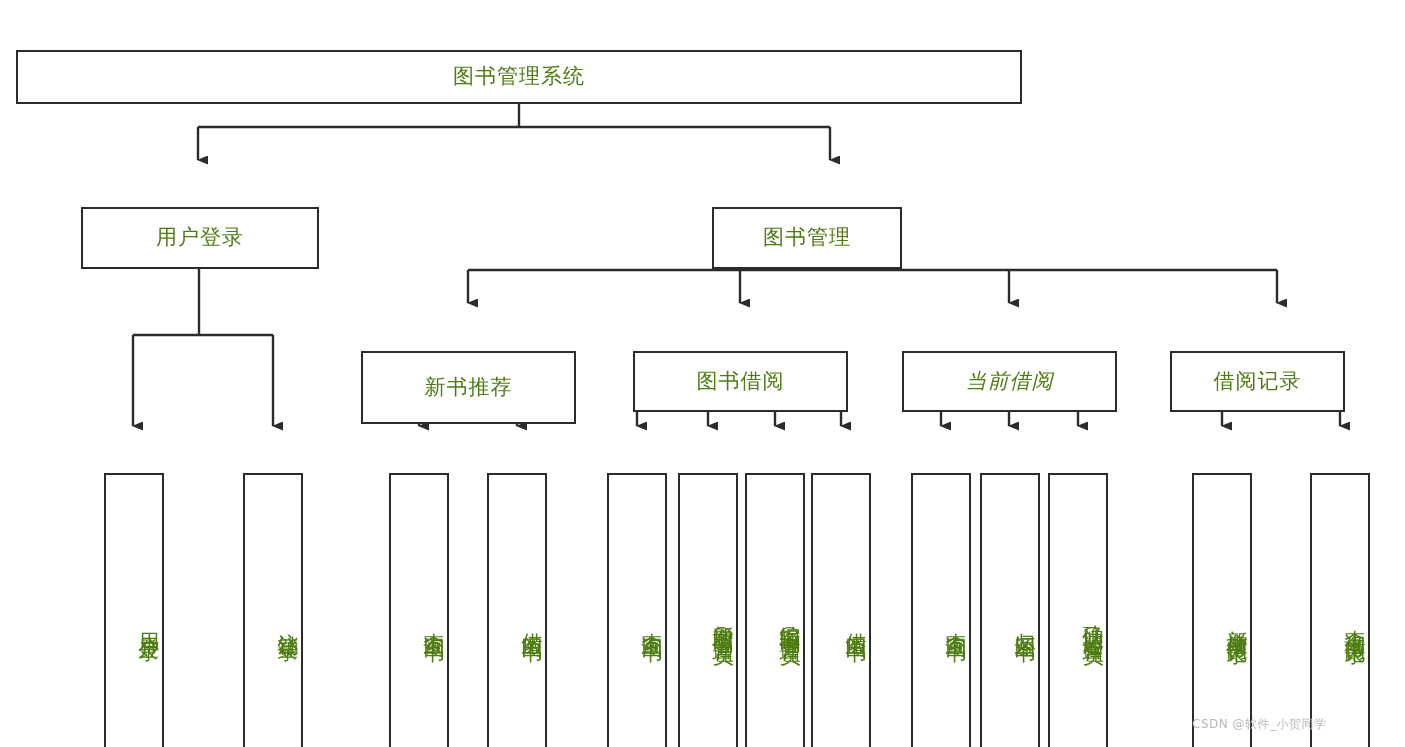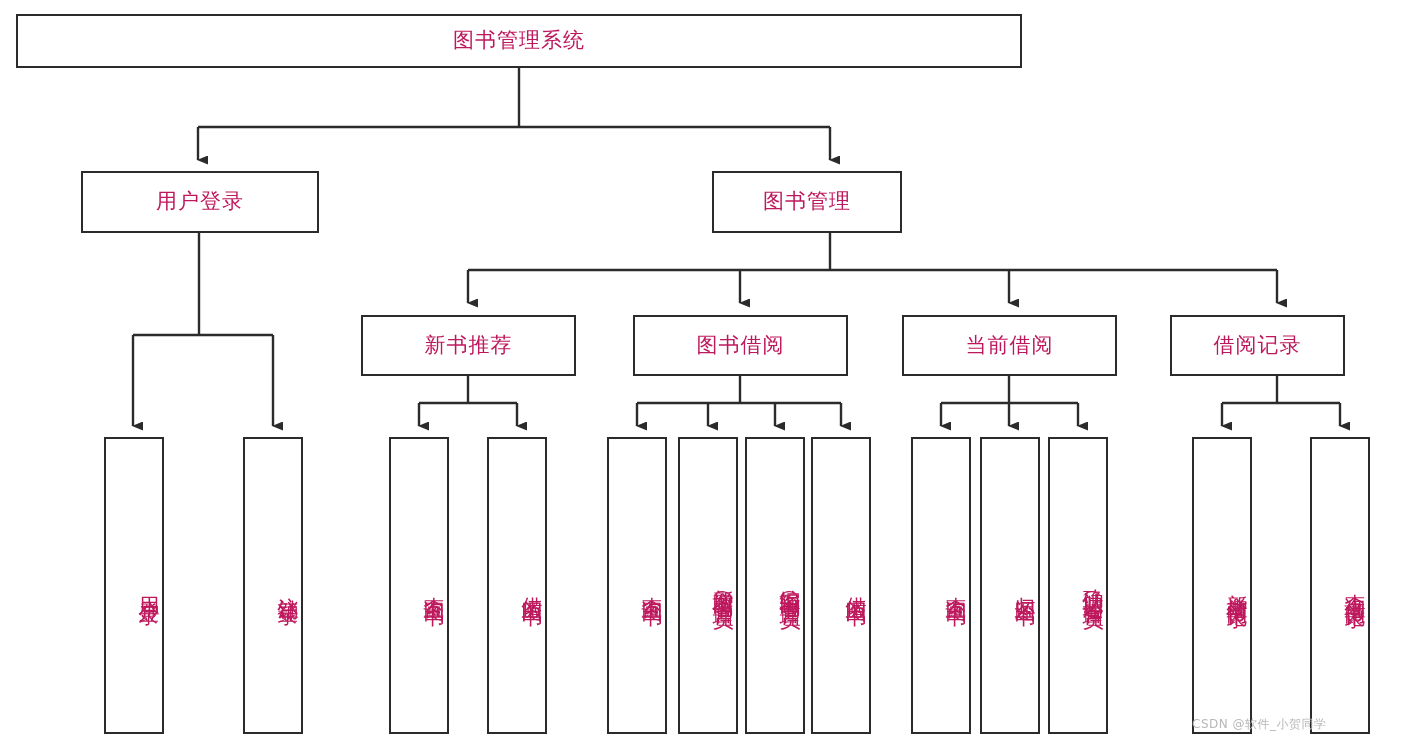--- a/index.html
+++ b/index.html
@@ -24,21 +24,22 @@
     pointer-events: none;
   }
   .node {
     position: absolute;
     box-sizing: border-box;
     border: 2px solid #2b2b2b;
     background: #ffffff;
     display: flex;
     align-items: center;
     justify-content: center;
-    color: #be185d;
+    color: #4d7c0f;
+    margin-top: 36px;
   }
   .node.horiz {
     font-size: 21px;
     letter-spacing: 1px;
     line-height: 1.2;
   }
   .node.vert {
     writing-mode: vertical-rl;
     text-orientation: upright;
     font-size: 21px;
@@ -123,27 +124,27 @@
     <span>图书管理系统</span>
   </div>
 
   <div class="node horiz" style="left:81px; top:171px; width:238px; height:62px;">
     <span>用户登录</span>
   </div>
   <div class="node horiz" style="left:712px; top:171px; width:190px; height:62px;">
     <span>图书管理</span>
   </div>
 
-  <div class="node horiz" style="left:361px; top:315px; width:215px; height:61px;">
+  <div class="node horiz" style="left:361px; top:315px; width:215px; height:73px;">
     <span>新书推荐</span>
   </div>
   <div class="node horiz" style="left:633px; top:315px; width:215px; height:61px;">
     <span>图书借阅</span>
   </div>
-  <div class="node horiz" style="left:902px; top:315px; width:215px; height:61px;">
+  <div class="node horiz" style="left:902px; top:315px; width:215px; height:61px;font-style:italic;">
     <span>当前借阅</span>
   </div>
   <div class="node horiz" style="left:1170px; top:315px; width:175px; height:61px;">
     <span>借阅记录</span>
   </div>
 
   <div class="node vert" style="left:104px; top:437px; width:60px; height:297px;">
     <span class="vlabel">用户登录</span>
   </div>
   <div class="node vert" style="left:243px; top:437px; width:60px; height:297px;">

